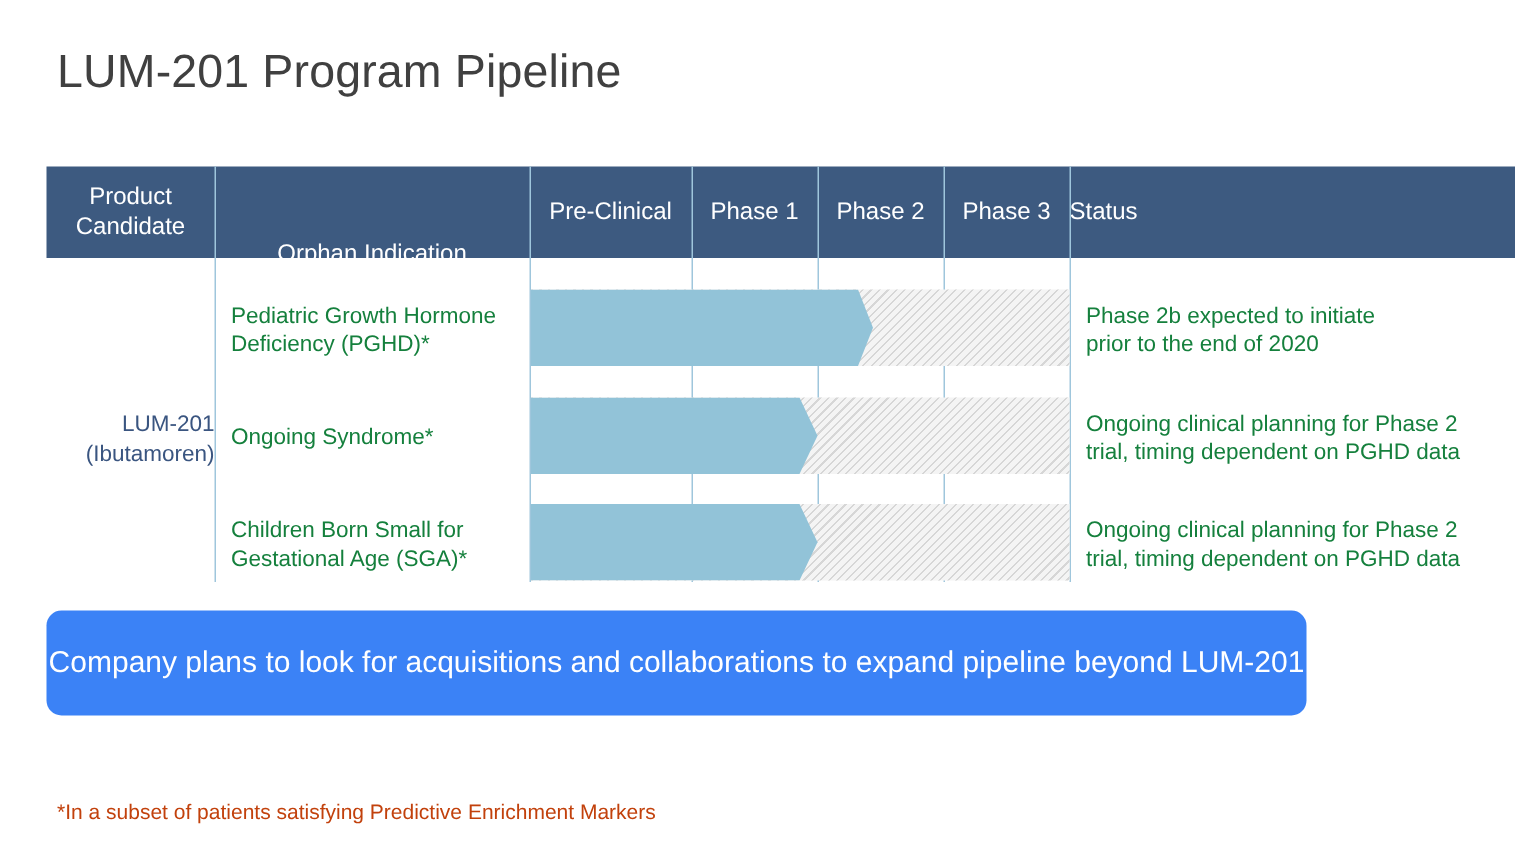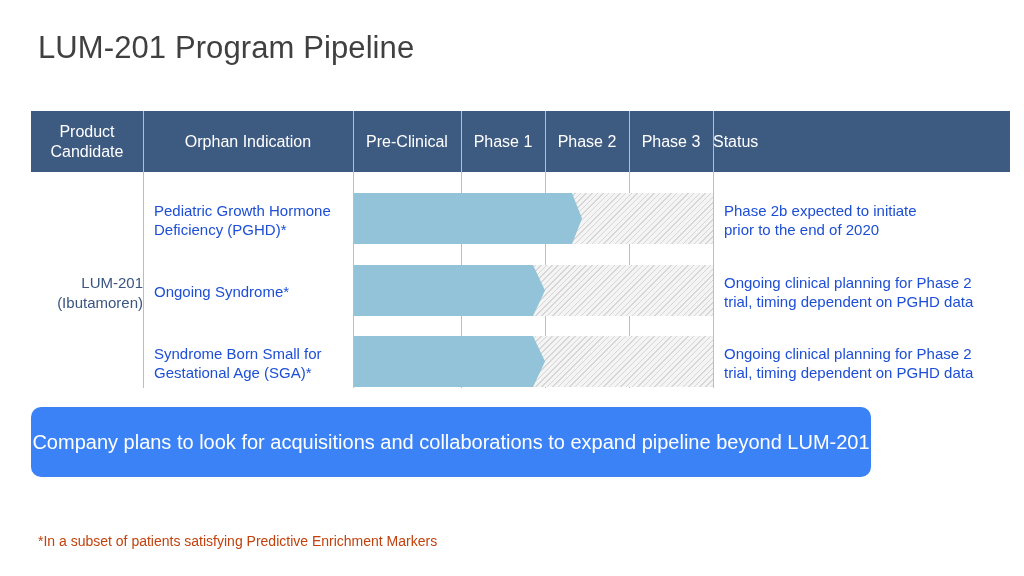--- a/index.html
+++ b/index.html
@@ -10,39 +10,39 @@
 
   .table { position: absolute; left: 31px; top: 111px; width: 979px; height: 277px; }
   .thead { position: absolute; left: 0; top: 0; width: 979px; height: 61px; background: #3d5a80; }
   .th { position: absolute; top: 0; height: 61px; display: flex; align-items: center; justify-content: center; color: #ffffff; font-size: 16px; text-align: center; line-height: 20px; }
   .th.left { justify-content: flex-start; }
   .vline { position: absolute; top: 0; width: 1px; background: #9fc6dc; }
 
   .hatch { position: absolute; background-color: #f4f4f4;
     background-image: repeating-linear-gradient(135deg, rgba(190,190,190,0.55) 0 1px, transparent 1px 4px); }
 
-  .cell-text { position: absolute; font-size: 15px; line-height: 19px; color: #1d4ed8; }
+  .cell-text { position: absolute; font-size: 15px; line-height: 19px; color: #15803d; }
   .candidate { position: absolute; left: 0; width: 112px; text-align: right; font-size: 15px; line-height: 20px; color: #3a5580; }
 
   .banner { position: absolute; left: 31px; top: 407px; width: 840px; height: 70px; background: #3b82f6; border-radius: 10px;
     display: flex; align-items: center; justify-content: center; color: #ffffff; font-size: 20px; }
 
   .footnote { position: absolute; left: 38px; top: 533px; font-size: 14px; color: #c2410c; }
 </style>
 </head>
 <body>
 
 <div class="title">LUM-201 Program Pipeline</div>
 
 <div class="table">
 
   <div class="thead">
     <div class="th" style="left:0;width:112px;white-space:pre-line;">Product
 Candidate</div>
-    <div class="th" style="left:112px;width:210px;">Orphan Indication</div>
+    <div class="th" style="left:112px;width:210px;margin-top:28px;">Orphan Indication</div>
     <div class="th" style="left:322px;width:108px;">Pre-Clinical</div>
     <div class="th" style="left:430px;width:84px;">Phase 1</div>
     <div class="th" style="left:514px;width:84px;">Phase 2</div>
     <div class="th" style="left:598px;width:84px;">Phase 3</div>
     <div class="th left" style="left:682px;width:297px;">Status</div>
   </div>
 
   <div class="vline" style="left:112px;height:277px;"></div>
   <div class="vline" style="left:322px;height:277px;"></div>
   <div class="vline" style="left:430px;height:277px;"></div>
@@ -79,21 +79,21 @@
       <polygon points="0,0 179,0 191,25.5 179,51 0,51" fill="#92c3d8"></polygon>
     </svg>
     <div class="cell-text" style="left:693px;top:162px;">
       <div>Ongoing clinical planning for Phase 2</div>
       <div>trial, timing dependent on PGHD data</div>
     </div>
   </div>
 
   <div>
     <div class="cell-text" style="left:123px;top:233px;">
-      <div>Syndrome Born Small for</div>
+      <div>Children Born Small for</div>
       <div>Gestational Age (SGA)*</div>
     </div>
     <div class="hatch" style="left:323px;top:225px;width:359px;height:51px;"></div>
     <svg style="position:absolute;left:323px;top:225px;" width="195" height="51">
       <polygon points="0,0 179,0 191,25.5 179,51 0,51" fill="#92c3d8"></polygon>
     </svg>
     <div class="cell-text" style="left:693px;top:233px;">
       <div>Ongoing clinical planning for Phase 2</div>
       <div>trial, timing dependent on PGHD data</div>
     </div>

